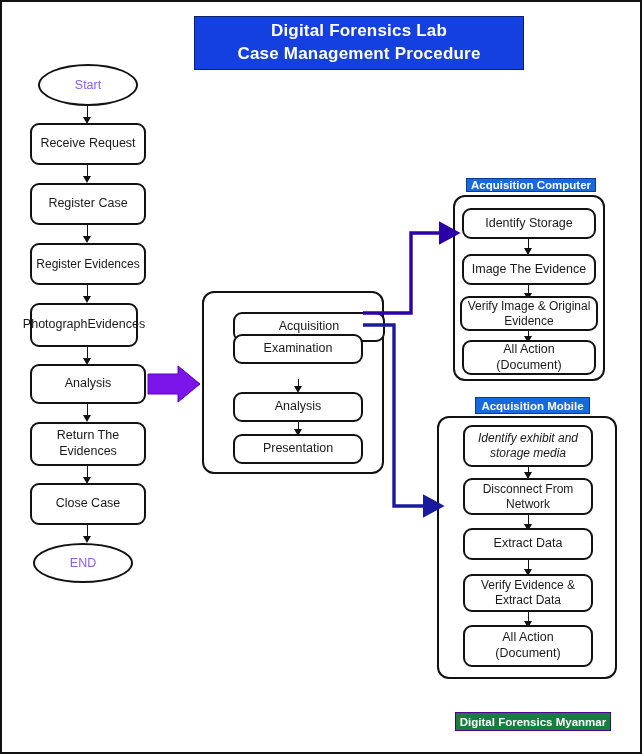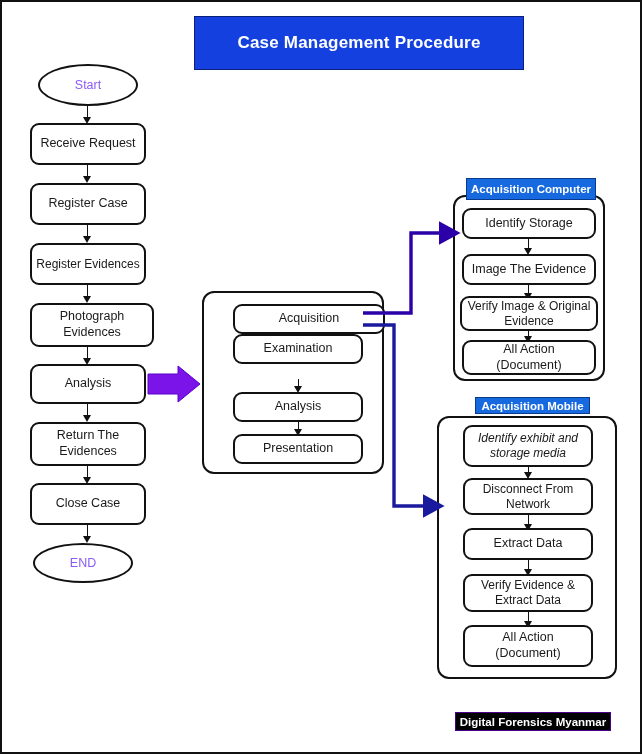--- a/index.html
+++ b/index.html
@@ -83,21 +83,21 @@
     color: #ffffff;
     font-weight: bold;
     font-size: 11.5px;
     display: flex;
     align-items: center;
     justify-content: center;
     text-align: center;
     z-index: 6;
   }
   #footer-badge {
-    background: #000000;
+    background: #15803d;
     border: 1.5px solid #4a008a;
     font-size: 11.5px;
   }
 
   
   .vline {
     position: absolute;
     width: 0;
     border-left: 1.6px solid #111111;
   }
@@ -116,20 +116,21 @@
     pointer-events: none;
     z-index: 5;
   }
 </style>
 </head>
 <body>
 
 <div id="canvas">
 
   <div class="banner" id="title-banner" style="left:192px; top:14px; width:330px; height:54px;">
+    <span>Digital Forensics Lab</span>
     <span>Case Management Procedure</span>
   </div>
 
   <div class="terminal" style="left:36px; top:62px; width:100px; height:42px;">
     <span>Start</span>
   </div>
 
   <div class="vline" style="left:85px; top:104px; height:13px;"></div>
   <div class="arrowhead-down" style="left:81px; top:115px;"></div>
 
@@ -147,21 +148,21 @@
   <div class="vline" style="left:85px; top:223px; height:13px;"></div>
   <div class="arrowhead-down" style="left:81px; top:234px;"></div>
 
   <div class="node small" style="left:28px; top:241px; width:116px; height:42px;text-align:center;">
     <span>Register Evidences</span>
   </div>
 
   <div class="vline" style="left:85px; top:283px; height:13px;"></div>
   <div class="arrowhead-down" style="left:81px; top:294px;"></div>
 
-  <div class="node" style="left:28px; top:301px; width:124px; height:44px; flex-direction:column;">
+  <div class="node" style="left:28px; top:301px; width:108px; height:44px; flex-direction:row;">
     <span>Photograph</span>
     <span>Evidences</span>
   </div>
 
   <div class="vline" style="left:85px; top:345px; height:13px;"></div>
   <div class="arrowhead-down" style="left:81px; top:356px;"></div>
 
   <div class="node" style="left:28px; top:362px; width:116px; height:40px;">
     <span>Analysis</span>
   </div>
@@ -183,21 +184,21 @@
 
   <div class="vline" style="left:85px; top:523px; height:13px;"></div>
   <div class="arrowhead-down" style="left:81px; top:534px;"></div>
 
   <div class="terminal" style="left:31px; top:541px; width:100px; height:40px;">
     <span>END</span>
   </div>
 
   <div class="group-box" style="left:200px; top:289px; width:182px; height:183px;"></div>
 
-  <div class="node" style="left:231px; top:302px; width:152px; height:30px;">
+  <div class="node" style="left:231px; top:310px; width:152px; height:30px;">
     <span>Acquisition</span>
   </div>
 
   <div class="vline" style="left:296px; top:332px; height:9px;"></div>
   <div class="arrowhead-down" style="left:292px; top:339px;"></div>
 
   <div class="node" style="left:231px; top:332px; width:130px; height:30px;">
     <span>Examination</span>
   </div>
 
@@ -208,21 +209,21 @@
     <span>Analysis</span>
   </div>
 
   <div class="vline" style="left:296px; top:420px; height:9px;"></div>
   <div class="arrowhead-down" style="left:292px; top:427px;"></div>
 
   <div class="node" style="left:231px; top:432px; width:130px; height:30px;">
     <span>Presentation</span>
   </div>
 
-  <div class="badge" style="left:464px; top:176px; width:130px; height:22px;">
+  <div class="badge" style="left:464px; top:176px; width:130px; height:14px;">
     <span>Acquisition Computer</span>
   </div>
 
   <div class="group-box" style="left:451px; top:193px; width:152px; height:186px;"></div>
 
   <div class="node" style="left:460px; top:206px; width:134px; height:31px;">
     <span>Identify Storage</span>
   </div>
 
   <div class="vline" style="left:526px; top:237px; height:11px;"></div>

